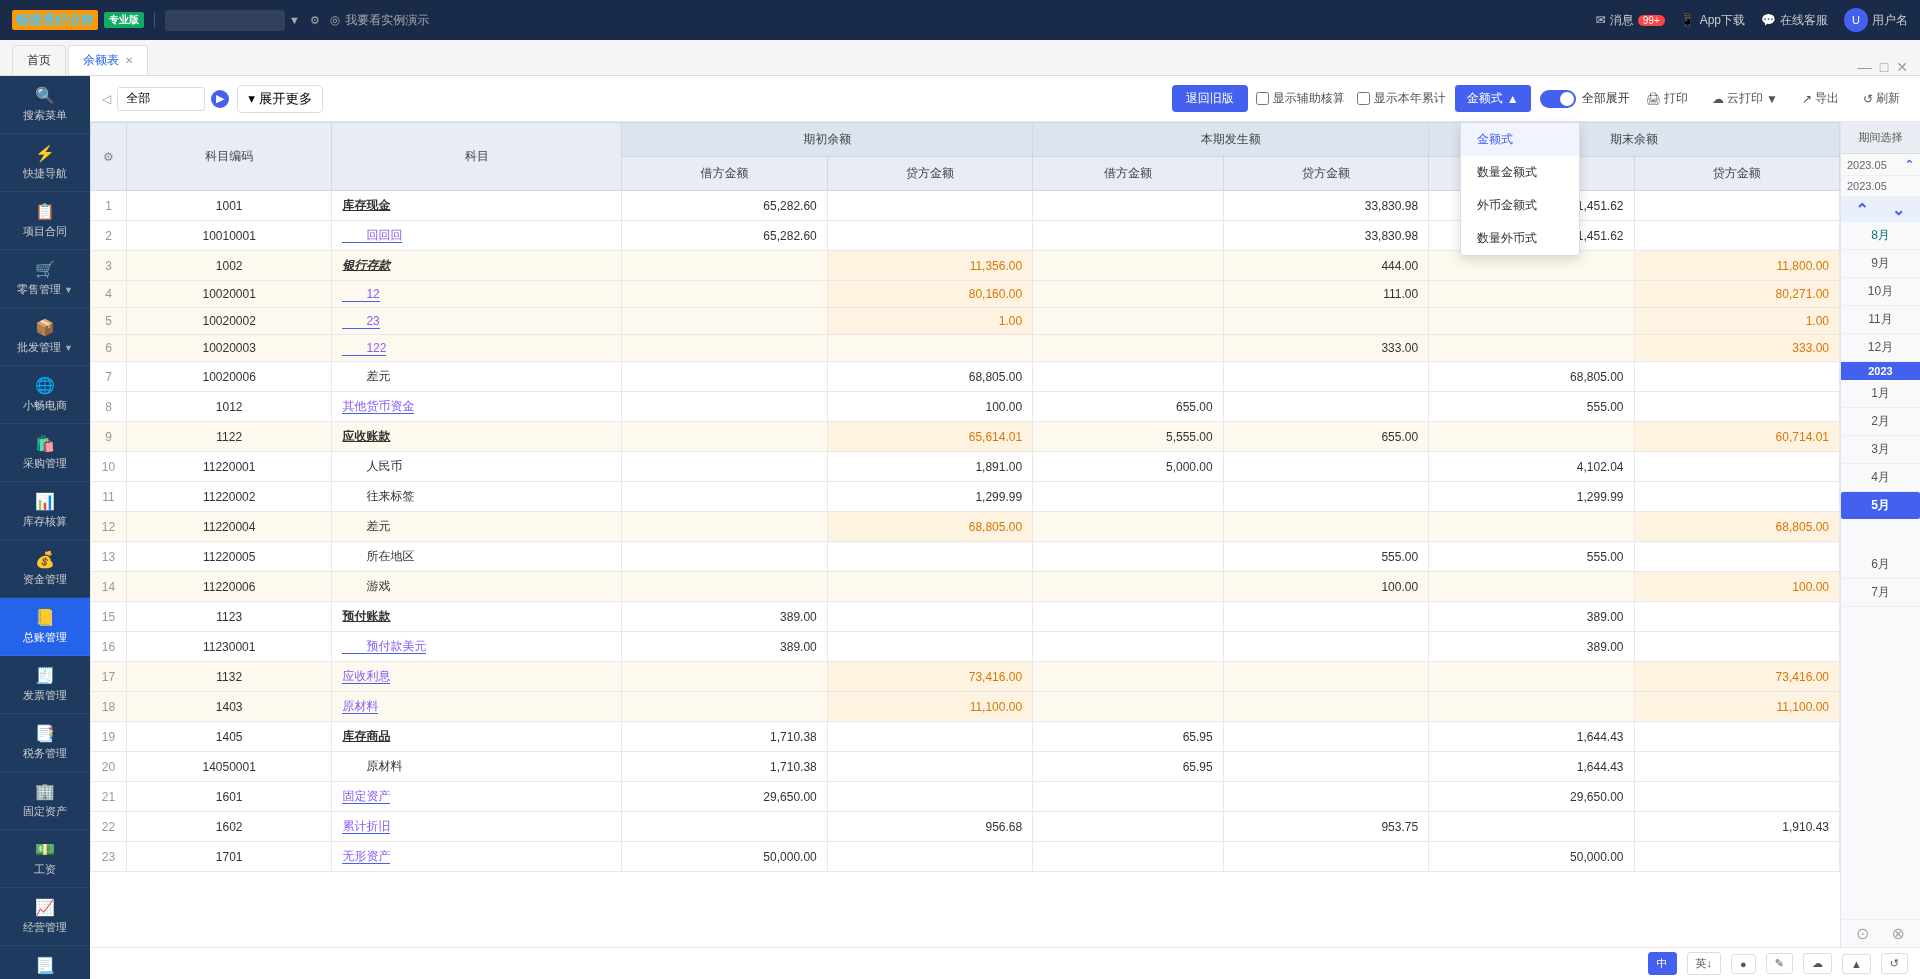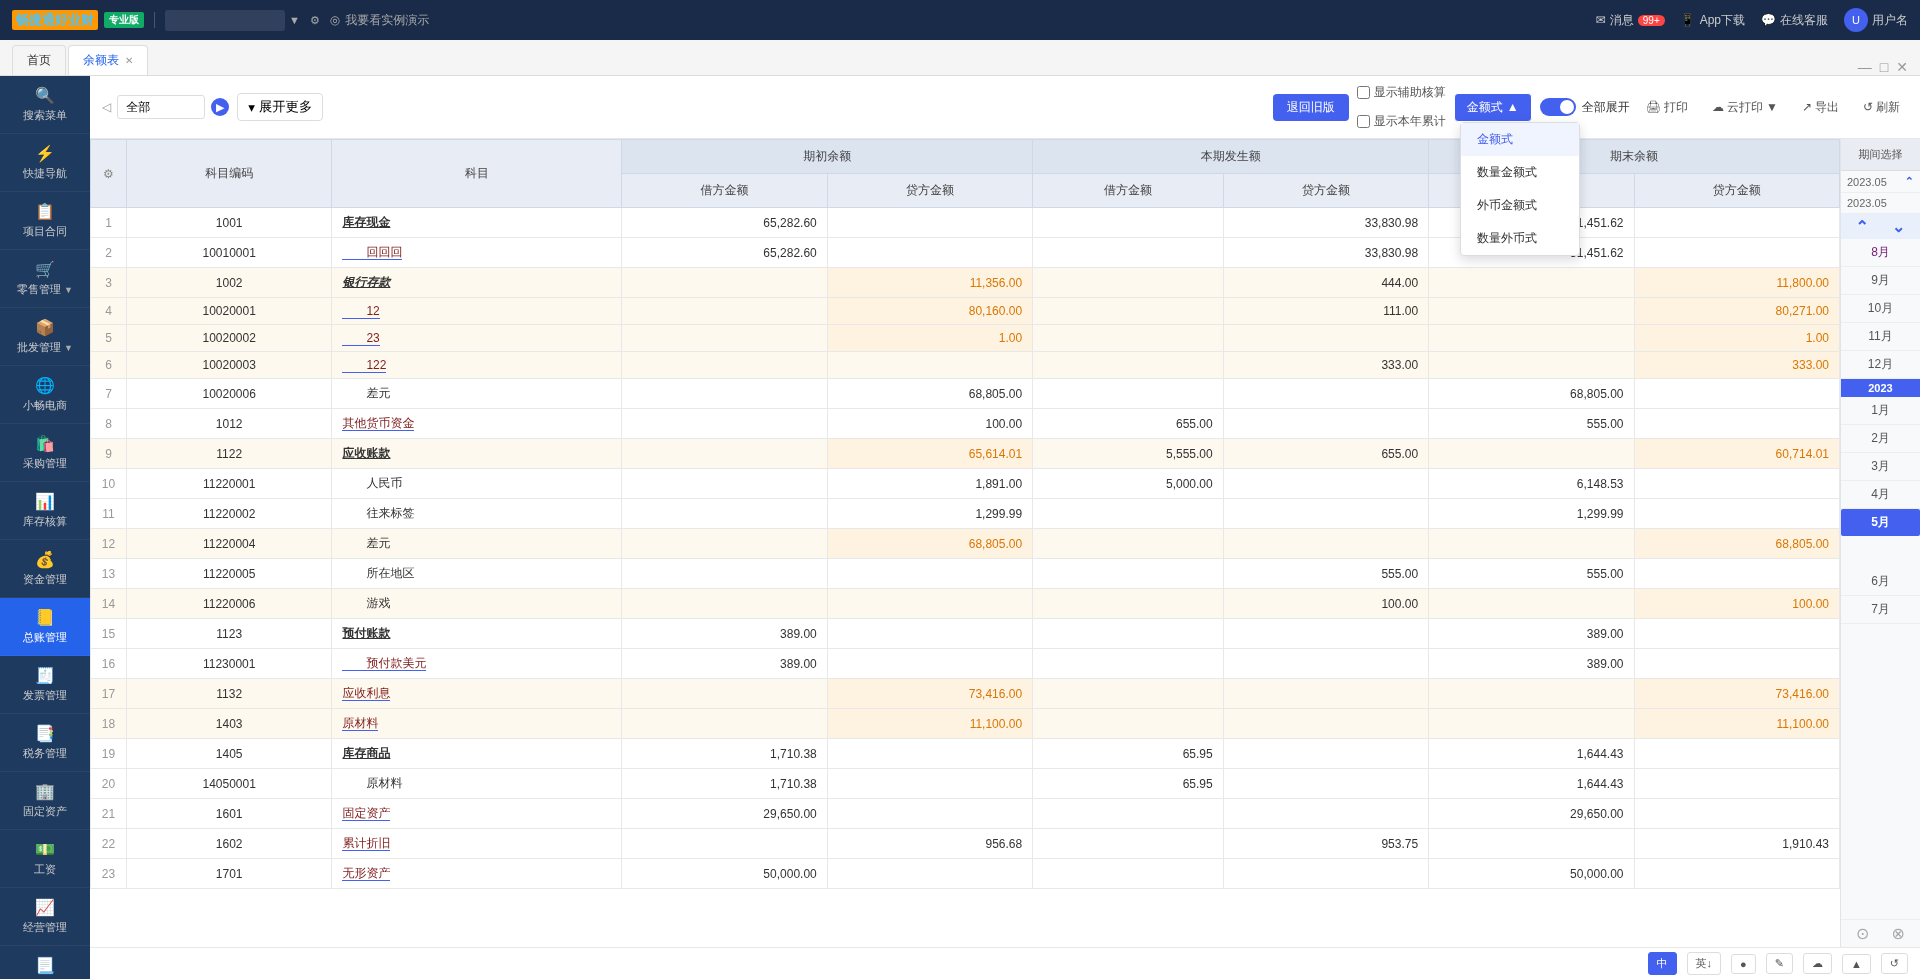--- a/index.html
+++ b/index.html
@@ -33,42 +33,42 @@
     .sidebar-item .icon { font-size: 16px; margin-bottom: 3px; display: block; }
 
     
     .content { flex: 1; display: flex; flex-direction: column; background: #f0f2f5; overflow: hidden; position: relative; }
 
     
     .toolbar { background: white; padding: 8px 12px; display: flex; align-items: center; gap: 8px; border-bottom: 1px solid #e8e8e8; flex-wrap: wrap; }
     .toolbar .search-area { display: flex; align-items: center; gap: 6px; }
     .btn-expand { display: flex; align-items: center; gap: 4px; padding: 4px 10px; border: 1px solid #ddd; border-radius: 4px; background: white; cursor: pointer; }
     .btn-primary { background: #4361ee; color: white; border: none; padding: 5px 14px; border-radius: 4px; cursor: pointer; font-size: 12px; }
-    .checkbox-group { display: flex; align-items: flex-start; gap: 12px; flex-direction: column; }
+    .checkbox-group { display: flex; align-items: flex-start; gap: 12px; }
     .checkbox-item { display: flex; align-items: center; gap: 4px; font-size: 12px; color: #555; cursor: pointer; }
     .btn-mode { display: flex; align-items: center; gap: 4px; padding: 5px 12px; border: 1px solid #ddd; background: white; border-radius: 4px; cursor: pointer; font-size: 12px; color: #333; position: relative; }
     .btn-mode.active { background: #4361ee; color: white; border-color: #4361ee; }
     .toggle-switch { display: flex; align-items: center; gap: 6px; }
     .toggle { width: 36px; height: 18px; background: #4361ee; border-radius: 9px; position: relative; cursor: pointer; }
     .toggle::after { content: ''; position: absolute; right: 2px; top: 2px; width: 14px; height: 14px; background: white; border-radius: 50%; }
     .btn-icon { display: flex; align-items: center; gap: 3px; padding: 4px 8px; border: none; background: none; cursor: pointer; color: #555; font-size: 12px; }
 
     
     .table-wrapper { flex: 1; overflow: auto; background: white; margin: 0; }
     table { width: 100%; border-collapse: collapse; font-size: 12px; }
     thead tr { background: #e8ecf4; }
     thead th { padding: 8px 10px; text-align: center; border: 1px solid #d0d8e8; font-weight: 500; color: #444; white-space: nowrap; }
     thead th.group { background: #dce4f0; }
     tbody tr { border-bottom: 1px solid #eee; }
     tbody tr.highlighted td { background: #fef9ee; }
     tbody td { padding: 6px 10px; border: 1px solid #e8e8e8; color: #333; white-space: nowrap; }
     tbody td.number { text-align: right; }
     tbody td.code { text-align: center; }
     tbody td.row-num { text-align: center; color: #999; width: 36px; }
-    tbody td a { color: #7f1d1d; text-decoration: none; border-bottom: 1px solid #4361ee; }
+    tbody td a { color: #8b5cf6; text-decoration: none; border-bottom: 1px solid #4361ee; }
     .settings-icon { color: #888; cursor: pointer; }
 
     
     .period-panel { width: 80px; background: #f8f9fb; border-left: 1px solid #e0e4ee; display: flex; flex-direction: column; }
     .period-panel-header { padding: 8px; text-align: center; font-size: 11px; color: #555; background: #eaecf4; border-bottom: 1px solid #ddd; font-weight: 500; }
     .period-list { flex: 1; overflow-y: auto; }
 
     
     .dropdown-menu { position: absolute; background: white; border: 1px solid #ddd; border-radius: 4px; box-shadow: 0 4px 12px rgba(0,0,0,0.15); z-index: 1000; min-width: 120px; top: 46px; right: 340px; }
     .dropdown-item { padding: 8px 16px; cursor: pointer; font-size: 12px; color: #333; }
@@ -392,21 +392,21 @@
     <td class="number credit-highlight">60,714.01</td>
   </tr>
               <tr>
     <td class="row-num">10</td>
     <td class="code">11220001</td>
     <td><span style="padding-left:24px;">人民币</span></td>
     <td class="number"></td>
     <td class="number">1,891.00</td>
     <td class="number">5,000.00</td>
     <td class="number"></td>
-    <td class="number">6,148.53</td>
+    <td class="number">4,102.04</td>
     <td class="number"></td>
   </tr>
               <tr>
     <td class="row-num">11</td>
     <td class="code">11220002</td>
     <td><span style="padding-left:24px;">往来标签</span></td>
     <td class="number"></td>
     <td class="number">1,299.99</td>
     <td class="number"></td>
     <td class="number"></td>
@@ -556,21 +556,21 @@
           <span style="color:#4361ee; cursor:pointer; font-weight:bold;">⌃</span>
         </div>
         <div style="padding:4px 6px; font-size:11px; color:#666; border-bottom:1px solid #eee;">
           <span>2023.05</span>
         </div>
         <div style="padding:3px; display:flex; justify-content:space-around; background:#eaf0fb;">
           <span style="color:#4361ee; cursor:pointer; font-weight:bold; font-size:16px;">⌃</span>
           <span style="color:#4361ee; cursor:pointer; font-weight:bold; font-size:16px;">⌄</span>
         </div>
         <div class="period-list" id="period-list">
-        <div style="padding: 5px 0; text-align: center; font-size: 12px; color: #701a75; border-bottom: 1px solid rgb(238, 238, 238); cursor: pointer;">8月</div>
+        <div style="padding: 5px 0; text-align: center; font-size: 12px; color: #0f766e; border-bottom: 1px solid rgb(238, 238, 238); cursor: pointer;">8月</div>
             <div style="padding: 5px 8px; text-align: center; font-size: 12px; color: rgb(85, 85, 85); border-bottom: 1px solid rgb(238, 238, 238); cursor: pointer;">9月</div>
             <div style="padding: 5px 8px; text-align: center; font-size: 12px; color: rgb(85, 85, 85); border-bottom: 1px solid rgb(238, 238, 238); cursor: pointer;">10月</div>
             <div style="padding: 5px 8px; text-align: center; font-size: 12px; color: rgb(85, 85, 85); border-bottom: 1px solid rgb(238, 238, 238); cursor: pointer;">11月</div>
             <div style="padding: 5px 8px; text-align: center; font-size: 12px; color: rgb(85, 85, 85); border-bottom: 1px solid rgb(238, 238, 238); cursor: pointer;">12月</div>
             <div style="padding: 3px 8px; text-align: center; font-size: 11px; background: rgb(67, 97, 238); color: white; font-weight: bold;">2023</div>
             <div style="padding: 5px 8px; text-align: center; font-size: 12px; color: rgb(85, 85, 85); border-bottom: 1px solid rgb(238, 238, 238); cursor: pointer;">1月</div>
             <div style="padding: 5px 8px; text-align: center; font-size: 12px; color: rgb(85, 85, 85); border-bottom: 1px solid rgb(238, 238, 238); cursor: pointer;">2月</div>
             <div style="padding: 5px 8px; text-align: center; font-size: 12px; color: rgb(85, 85, 85); border-bottom: 1px solid rgb(238, 238, 238); cursor: pointer;">3月</div>
             <div style="padding: 5px 8px; text-align: center; font-size: 12px; color: rgb(85, 85, 85); border-bottom: 1px solid rgb(238, 238, 238); cursor: pointer;">4月</div>
             <div style="padding: 5px 8px; text-align: center; font-size: 12px; background: rgb(67, 97, 238); color: white; border-radius: 2px; cursor: pointer; font-weight: bold;">5月</div>

